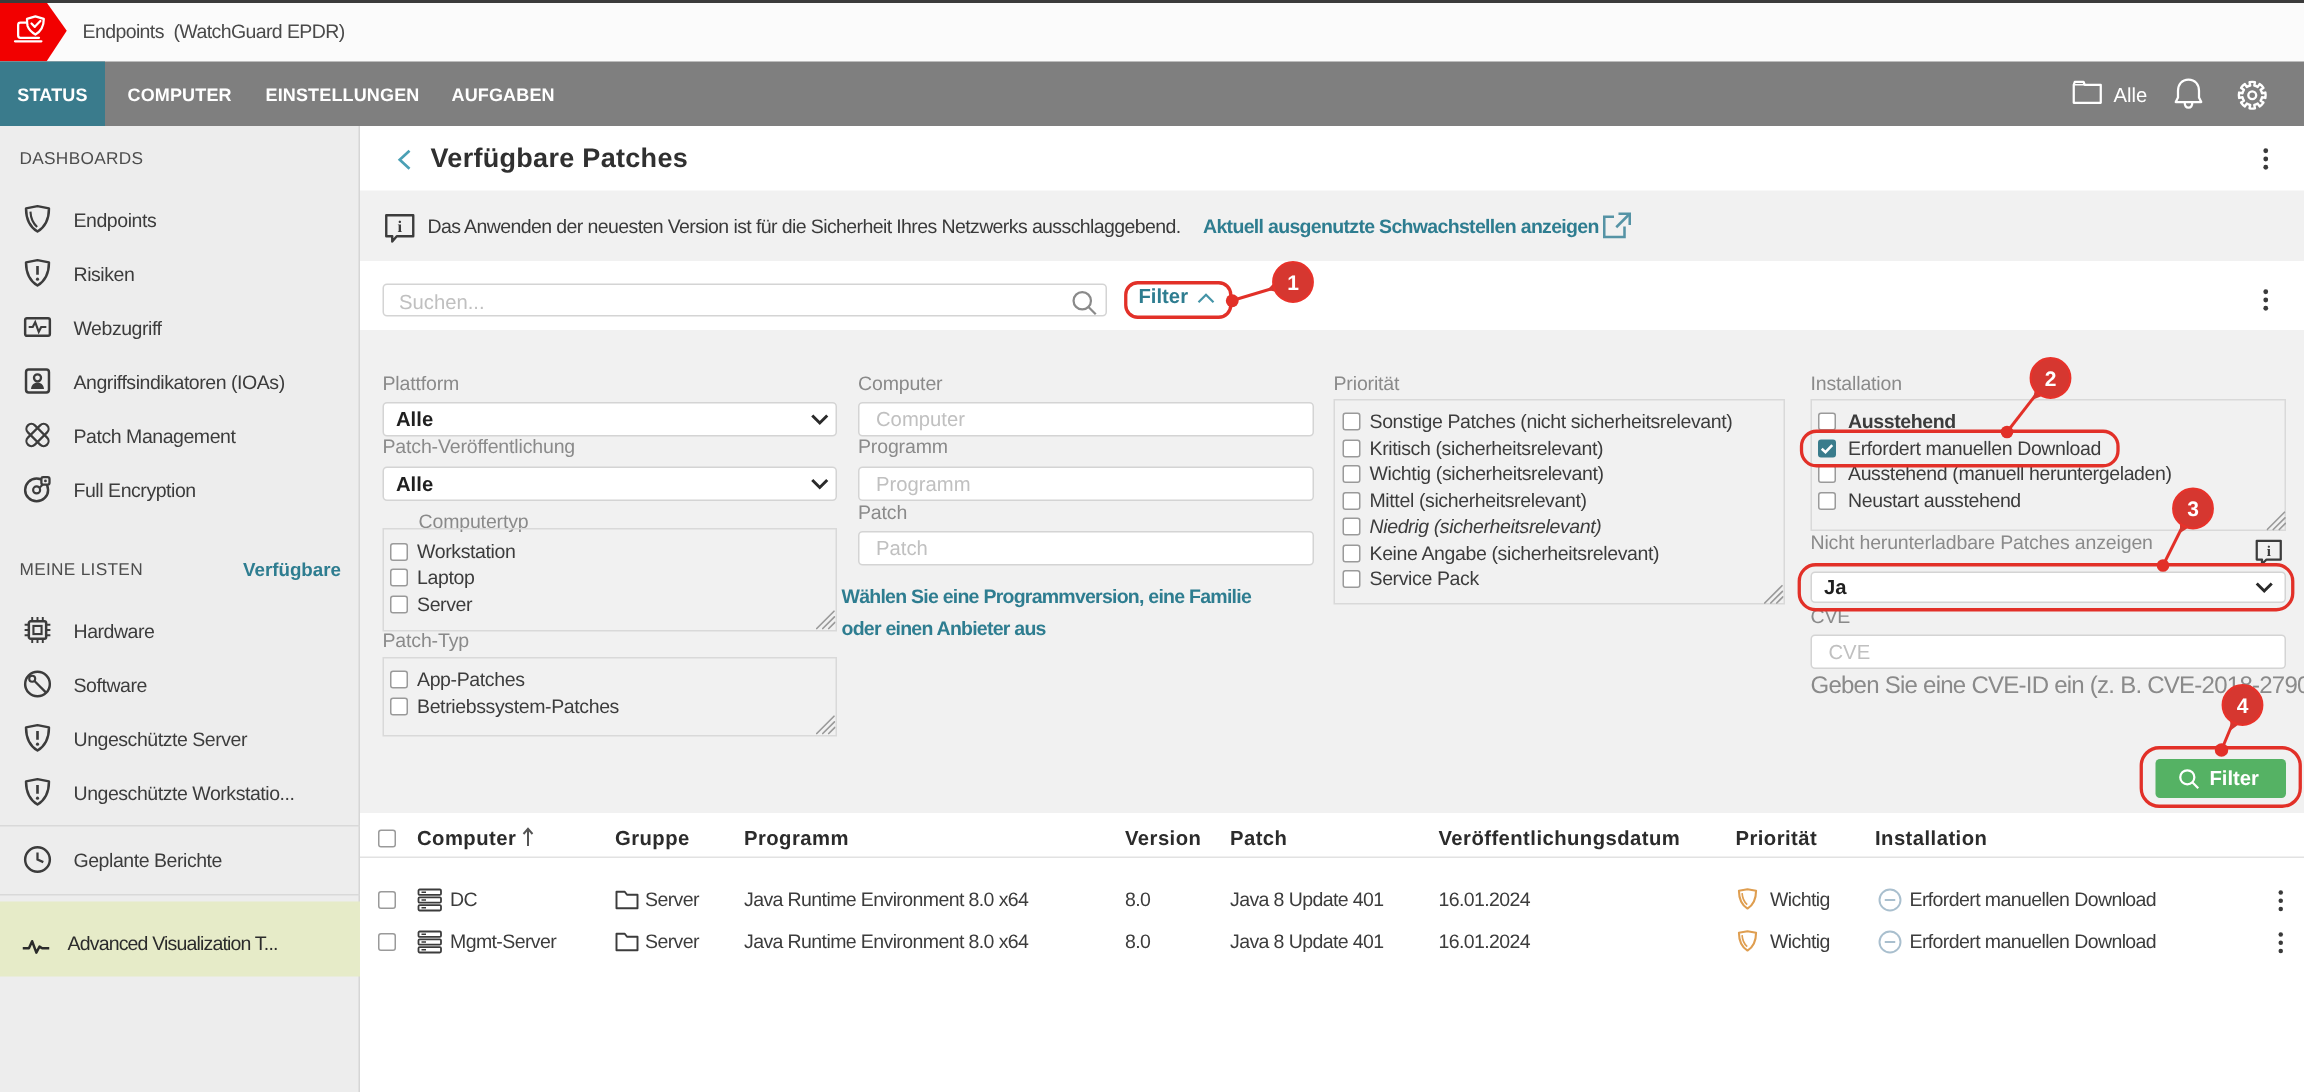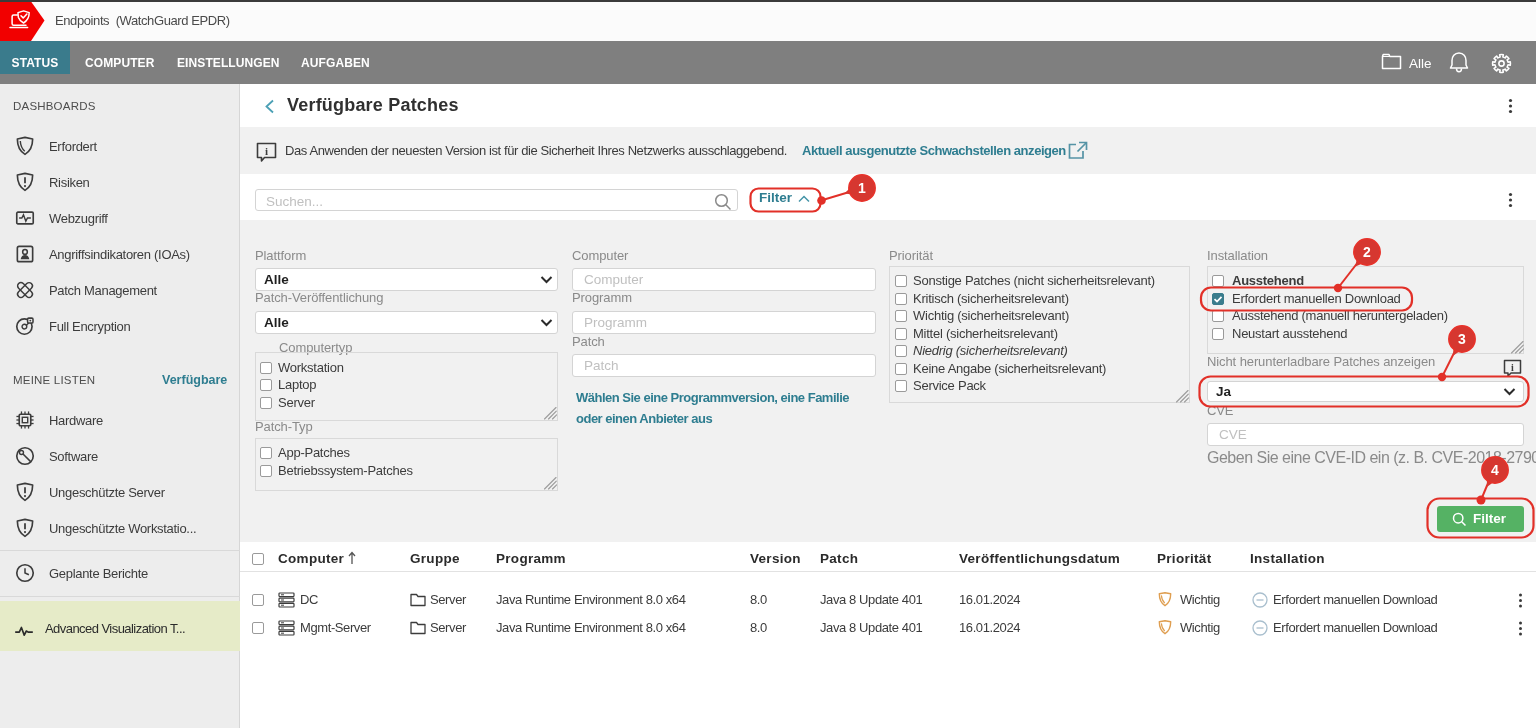--- a/index.html
+++ b/index.html
@@ -7,21 +7,21 @@
   font-family:"Liberation Sans", sans-serif; }
 #page { position:relative; width:1536px; height:728px; }
 .abs { position:absolute; }
 
 
 #topbar { left:0; top:0; width:1536px; height:41px; background:#fbfbfb; }
 #brand { left:55px; top:0; height:25px; line-height:41px; font-size:13px; letter-spacing:-0.4px; color:#4a4a4a; }
 
 
 #nav { left:0; top:41px; width:1536px; height:43px; background:#7f7f7f; }
-.navitem { position:absolute; top:0; height:33px; line-height:45px; color:#fff;
+.navitem { position:absolute; top:0; height:43px; line-height:45px; color:#fff;
   font-size:12px; font-weight:bold; letter-spacing:.1px; }
 #tab-status { left:0; width:70px; background:#3a7b8c; text-align:center; }
 
 
 #sidebar { left:0; top:84px; width:240px; height:644px; background:#ededed;
   border-right:1px solid #d6d6d6; }
 .sideheader { position:absolute; left:13px; font-size:11.5px; color:#4d4d4d; letter-spacing:.2px; }
 .sideitem { position:absolute; left:49px; font-size:13px; letter-spacing:-0.3px; color:#3c3c3c; white-space:nowrap; }
 .sideicon { position:absolute; left:15px; width:20px; height:22px; }
 .sidediv { position:absolute; left:0; width:240px; height:1px; background:#d9d9d9; }
@@ -107,21 +107,21 @@
     </svg>
   </div>
 
   <div id="sidebar" class="abs">
     <div class="sideheader" style="top:16px;">DASHBOARDS</div>
 
     <svg class="sideicon" style="top:51px" viewBox="0 0 17 17">
       <path d="M2,2.5 L8.5,1.2 L15,2.5 C15,9 12.7,13 8.5,15.6 C4.3,13 2,9 2,2.5 Z" fill="none" stroke="#3c3c3c" stroke-width="1.4" stroke-linejoin="round"></path>
       <path d="M4.5,4.3 C4.7,8.3 6,10.9 8.3,13" fill="none" stroke="#3c3c3c" stroke-width="1.2"></path>
     </svg>
-    <div class="sideitem" style="top:55px;">Erfordert</div>
+    <div class="sideitem" style="top:55px;">Endpoints</div>
 
     <svg class="sideicon" style="top:87px" viewBox="0 0 17 17">
       <path d="M2,2.5 L8.5,1.2 L15,2.5 C15,9 12.7,13 8.5,15.6 C4.3,13 2,9 2,2.5 Z" fill="none" stroke="#3c3c3c" stroke-width="1.4" stroke-linejoin="round"></path>
       <line x1="8.5" y1="4.5" x2="8.5" y2="9.5" stroke="#3c3c3c" stroke-width="1.5"></line>
       <circle cx="8.5" cy="12" r="0.9" fill="#3c3c3c"></circle>
     </svg>
     <div class="sideitem" style="top:91px;">Risiken</div>
 
     <svg class="sideicon" style="top:123px" viewBox="0 0 17 17">
       <rect x="1.5" y="3.5" width="14" height="10" rx="1" fill="none" stroke="#3c3c3c" stroke-width="1.4"></rect>
@@ -285,21 +285,21 @@
             <line x1="8.5" y1="13" x2="12.6" y2="8.9"></line>
           </g>
         </svg>
 
       <div class="flabel" style="left:332px;top:28px;">Computer</div>
       <div class="input" style="left:332px;top:48px;width:304px;height:23px;line-height:21px;"><span class="ph" style="margin-left:11px;">Computer</span></div>
       <div class="flabel" style="left:332px;top:70px;">Programm</div>
       <div class="input" style="left:332px;top:91px;width:304px;height:23px;line-height:21px;"><span class="ph" style="margin-left:11px;">Programm</span></div>
       <div class="flabel" style="left:332px;top:114px;">Patch</div>
       <div class="input" style="left:332px;top:134px;width:304px;height:23px;line-height:21px;"><span class="ph" style="margin-left:11px;">Patch</span></div>
-      <div class="tealmsg" style="left:336px;top:167px;width:500px;">Wählen Sie eine Programmversion, eine Familie<br>oder einen Anbieter aus</div>
+      <div class="tealmsg" style="left:321px;top:167px;width:500px;">Wählen Sie eine Programmversion, eine Familie<br>oder einen Anbieter aus</div>
 
       <div class="flabel" style="left:649px;top:28px;">Priorität</div>
       <div class="fbox" style="left:649px;top:46px;width:301px;height:137px;"></div>
       <div class="cb" style="left:655px;top:55px;"></div>
         <div class="cbrow" style="left:673px;top:53px;">Sonstige Patches (nicht sicherheitsrelevant)</div>
       <div class="cb" style="left:655px;top:73px;"></div>
         <div class="cbrow" style="left:673px;top:71px;">Kritisch (sicherheitsrelevant)</div>
       <div class="cb" style="left:655px;top:90px;"></div>
         <div class="cbrow" style="left:673px;top:88px;">Wichtig (sicherheitsrelevant)</div>
       <div class="cb" style="left:655px;top:108px;"></div>

